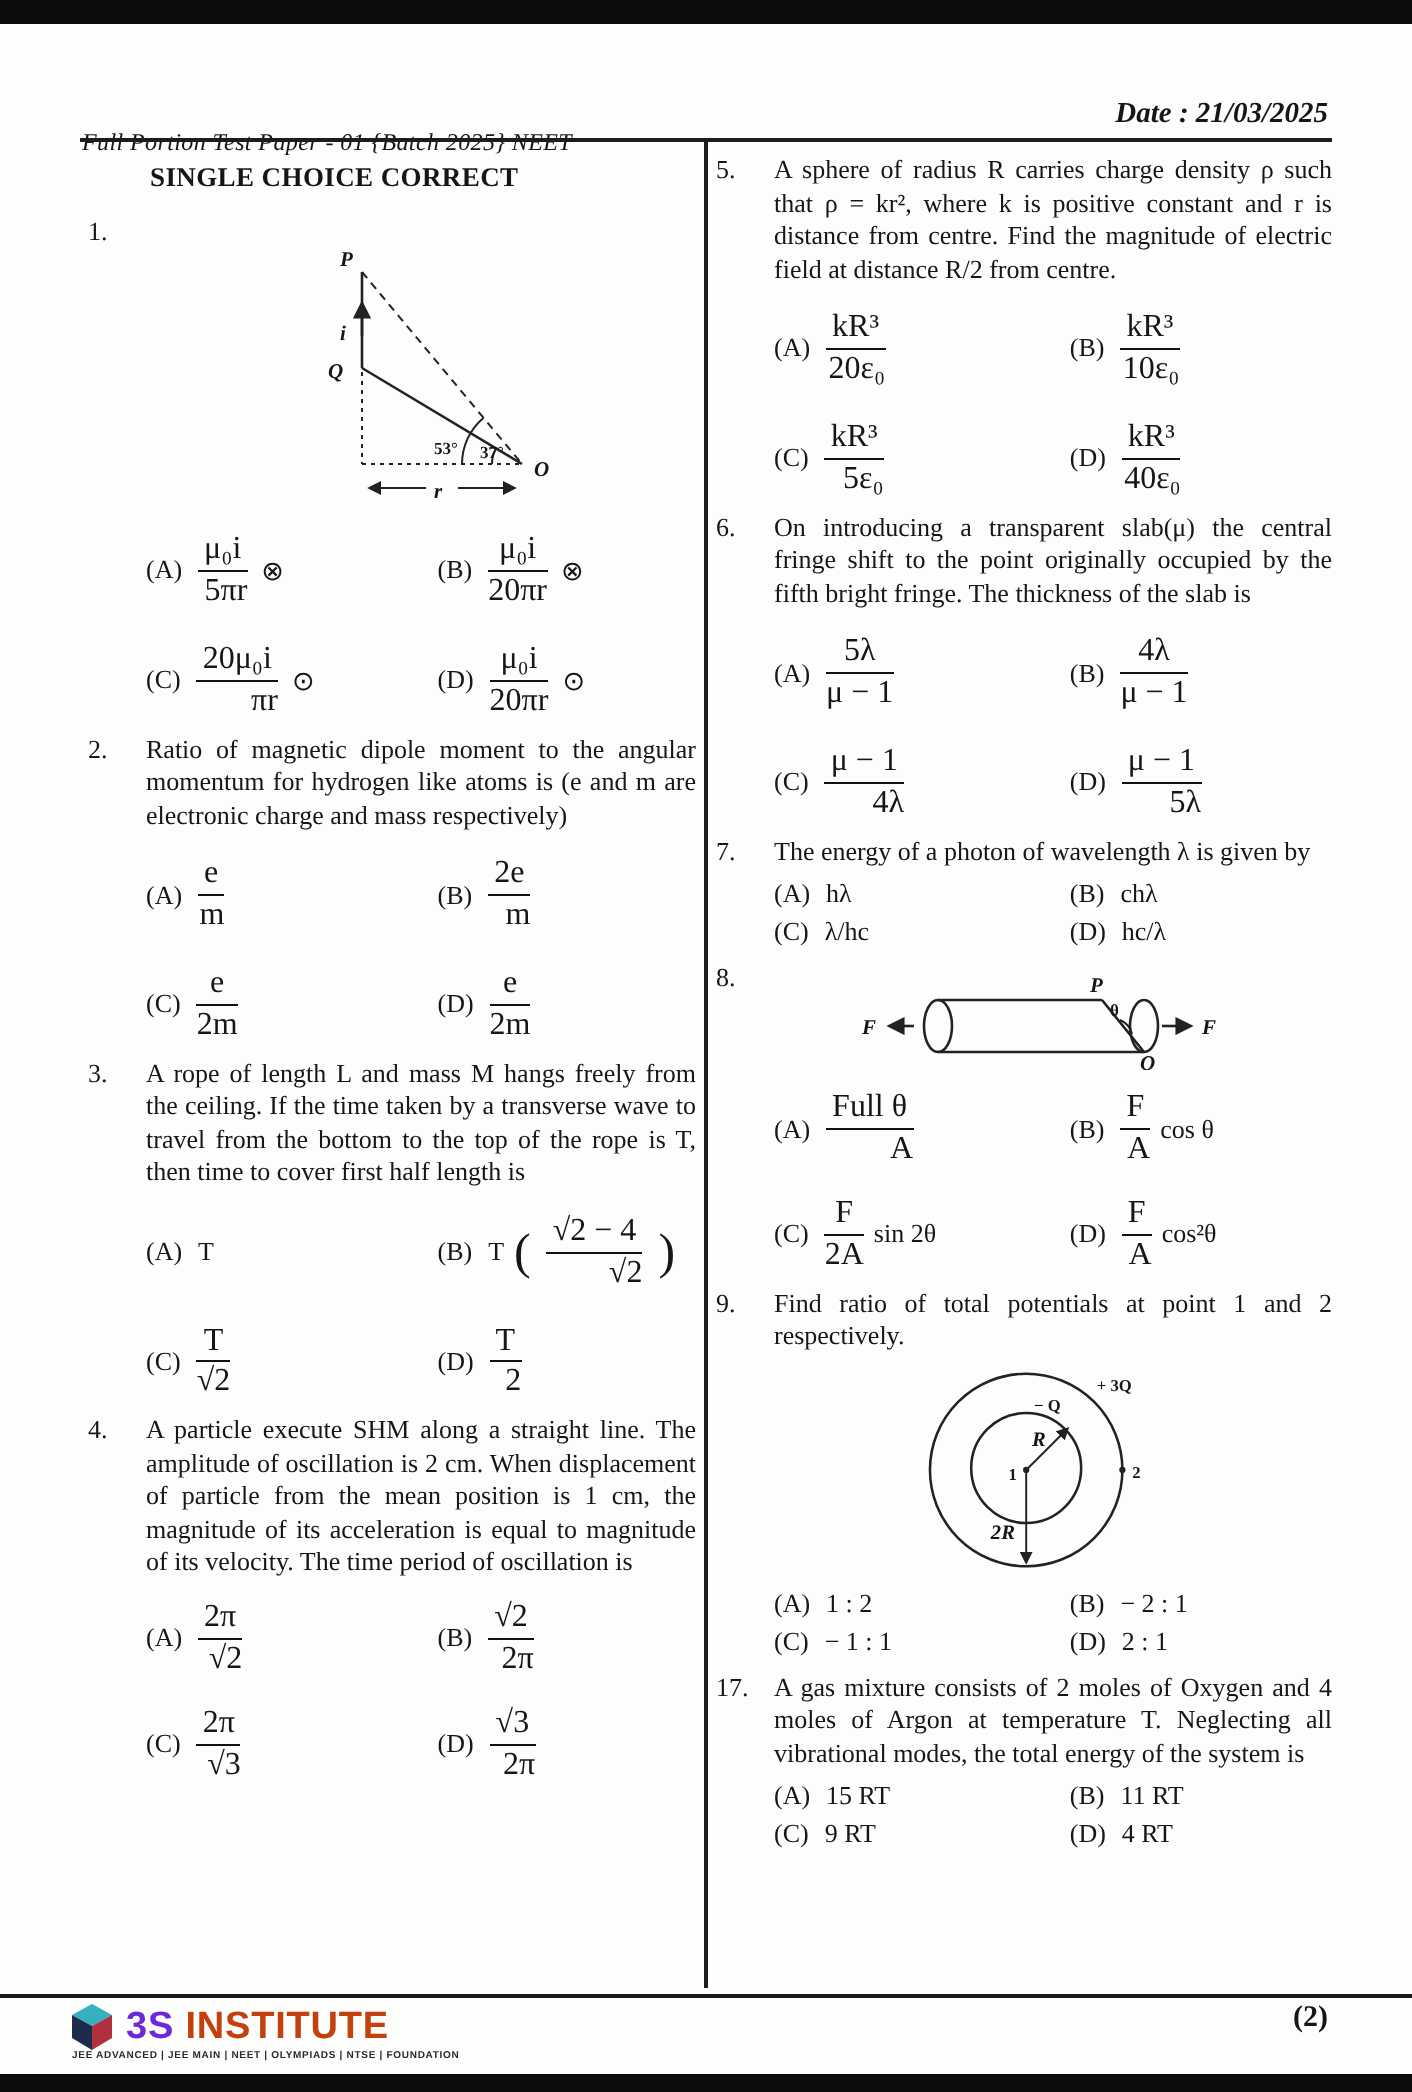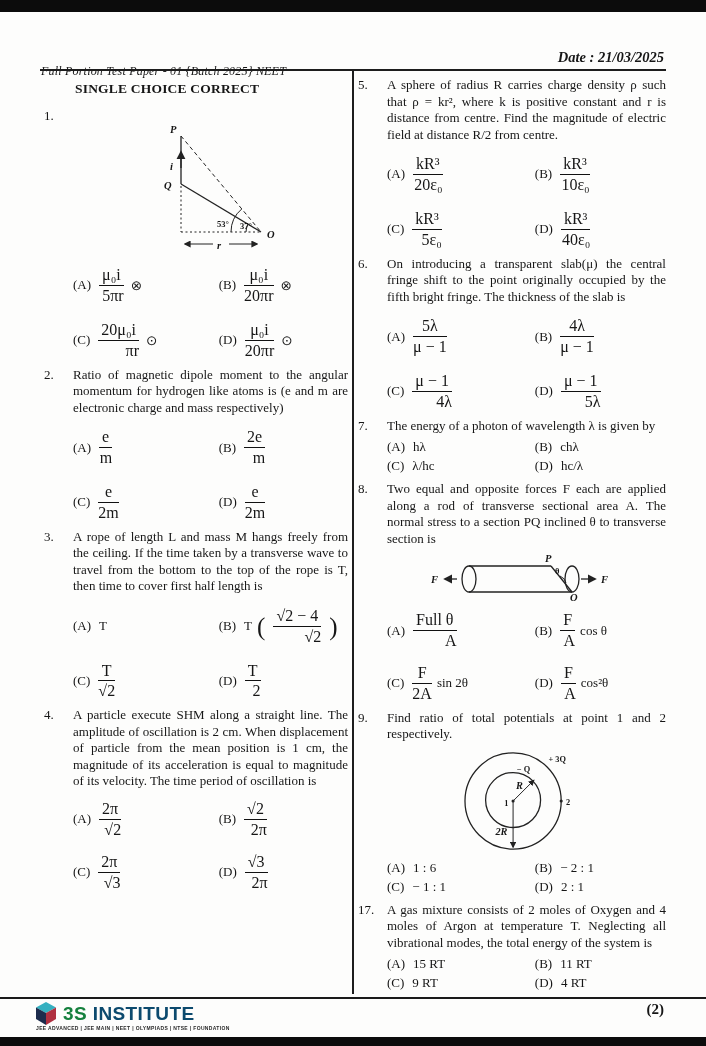--- a/index.html
+++ b/index.html
@@ -39,22 +39,22 @@
   .dgm8{margin:6px 0 2px 42px;}
   .dgm9{margin:4px 0 2px 72px;}
   svg{display:block;}
   svg .ln{stroke:#222;stroke-width:1.3;fill:none;}
   svg .thin{stroke:#222;stroke-width:1;fill:none;}
   svg .lbl{font-family:"Liberation Serif", serif;font-style:italic;font-weight:bold;font-size:10.5px;fill:#161616;}
   svg .sm{font-family:"Liberation Serif", serif;font-weight:bold;font-size:8.5px;fill:#161616;font-style:normal;}
   .ft-rule{position:absolute;top:997px;left:0;width:706px;height:2px;background:#1a1a1a;}
   .brand{position:absolute;left:34px;top:1001px;display:flex;align-items:center;gap:5px;}
   .brand-text{font-family:"Liberation Sans", sans-serif;font-weight:bold;font-size:19px;letter-spacing:.4px;}
-  .brand-3s{color:#15803d;}
-  .brand-inst{color:#0c4a6e;}
+  .brand-3s{color:#6d28d9;}
+  .brand-inst{color:#c2410c;}
   .tagline{position:absolute;left:36px;top:1025px;font-family:"Liberation Sans", sans-serif;font-size:5px;font-weight:bold;color:#2a2a2a;letter-spacing:.35px;}
   .pagenum{position:absolute;right:42px;top:1001px;font-weight:bold;font-size:15px;}
 </style>
 </head>
 <body>
 
 <div class="bar bar-top"></div>
 
 <div class="hdr-title">Full Portion Test Paper - 01 {Batch 2025} NEET</div>
 <div class="hdr-date">Date : 21/03/2025</div>
@@ -342,21 +342,20 @@
           <span class="olab">(D)</span>
           <span class="otxt">hc/λ</span>
         </div>
       </div>
     </div>
   </div>
 
   <div class="q">
     <div class="qn">8.</div>
     <div class="qb">
-      <div class="qt">Two equal and opposite forces F each are applied along a rod of transverse sectional area A. The normal stress to a section PQ inclined θ to transverse section is</div>
       <div class="dgm8">
         <svg width="182" height="48" viewBox="0 0 182 48">
           <defs>
             <marker id="m8" viewBox="0 0 10 10" refX="8" refY="5" markerWidth="7" markerHeight="7" orient="auto-start-reverse">
               <path d="M0,0 L10,5 L0,10 z" fill="#222"></path>
             </marker>
           </defs>
           <line class="ln" x1="28" y1="26" x2="16" y2="26" marker-end="url(#m8)"></line>
           <ellipse class="ln" cx="40" cy="26" rx="7" ry="13"></ellipse>
           <line class="ln" x1="40" y1="13" x2="122" y2="13"></line>
@@ -429,21 +428,21 @@
           <text class="sm" x="90" y="15">+ 3Q</text>
           <text class="lbl" x="57" y="43" font-size="9">R</text>
           <text class="sm" x="45" y="60">1</text>
           <text class="lbl" x="36" y="90" font-size="9">2R</text>
           <text class="sm" x="108" y="59">2</text>
         </svg>
       </div>
       <div class="optgrid tight">
         <div class="opt">
           <span class="olab">(A)</span>
-          <span class="otxt">1 : 6</span>
+          <span class="otxt">1 : 2</span>
         </div>
         <div class="opt">
           <span class="olab">(B)</span>
           <span class="otxt">− 2 : 1</span>
         </div>
         <div class="opt">
           <span class="olab">(C)</span>
           <span class="otxt">− 1 : 1</span>
         </div>
         <div class="opt">

